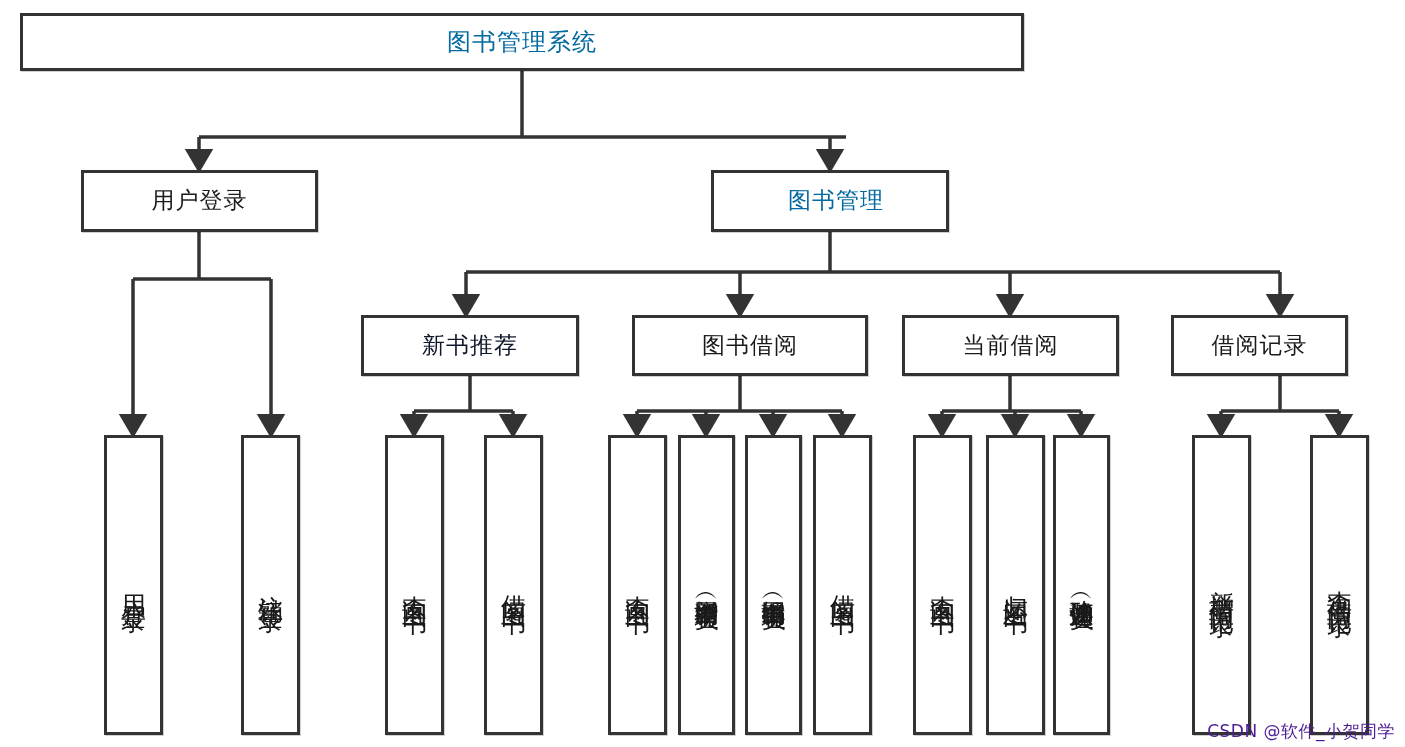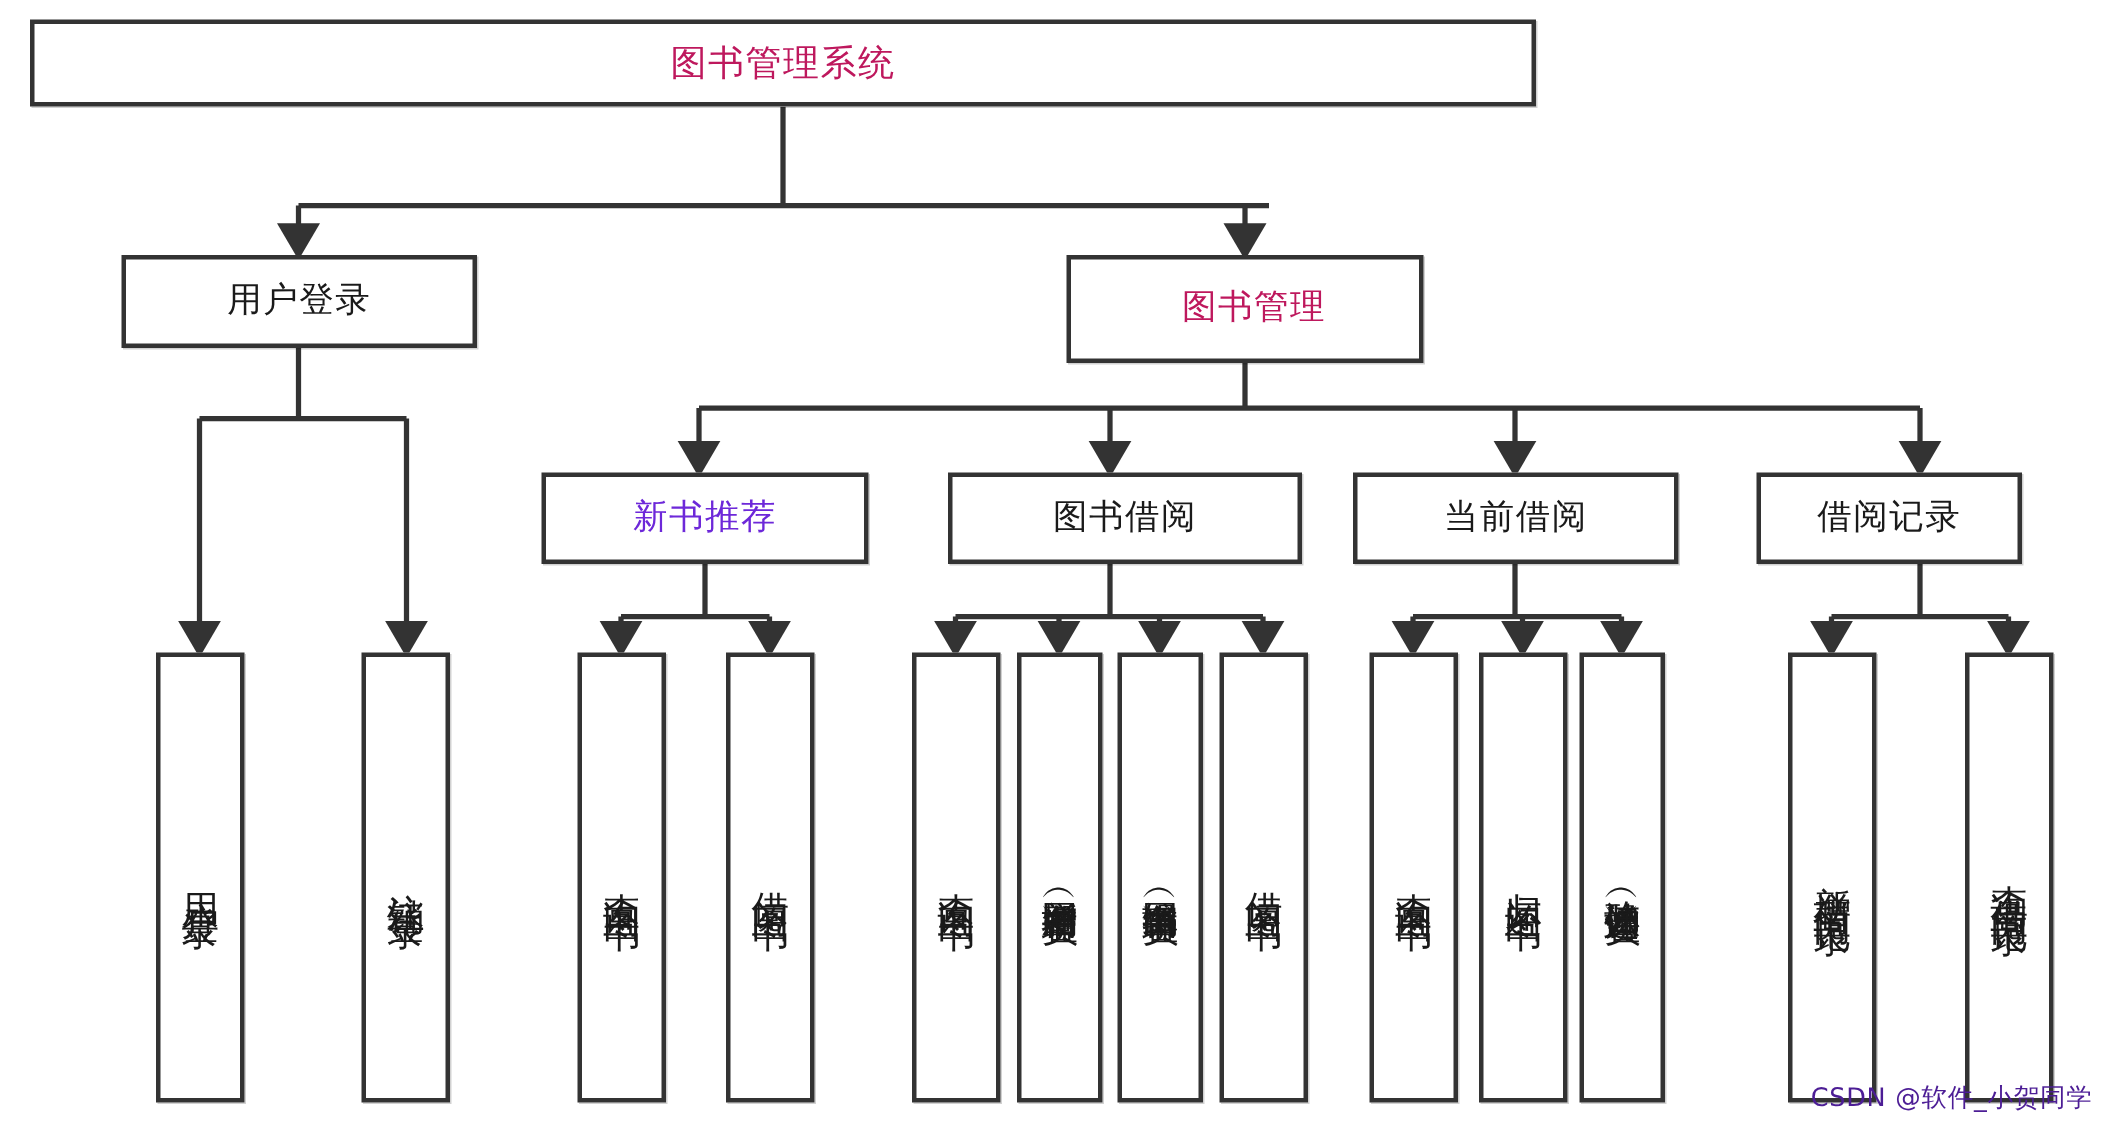--- a/index.html
+++ b/index.html
@@ -127,32 +127,32 @@
       <path d="M1015,411 L1015,425" marker-end="url(#arrowhead)"></path>
       <path d="M1081,411 L1081,425" marker-end="url(#arrowhead)"></path>
 
       <path d="M1280,376 L1280,411"></path>
       <path d="M1221,411 L1339,411"></path>
       <path d="M1221,411 L1221,425" marker-end="url(#arrowhead)"></path>
       <path d="M1339,411 L1339,425" marker-end="url(#arrowhead)"></path>
     </g>
   </svg>
 
-  <div class="node h root" style="left: 20px; top: 13px; width: 1004px; height: 58px; border-color: rgb(51, 51, 51); background: rgb(255, 255, 255); color: #be185d;">
+  <div class="node h root" style="left: 20px; top: 13px; width: 1004px; height: 58px; border-color: rgb(51, 51, 51); background: rgb(255, 255, 255); color: #0369a1;">
     <span class="node-label">图书管理系统</span>
   </div>
 
   <div class="node h" style="left: 81px; top: 170px; width: 237px; height: 62px; border-color: rgb(51, 51, 51); background: rgb(255, 255, 255); color: rgb(26, 26, 26);">
     <span class="node-label">用户登录</span>
   </div>
-  <div class="node h" style="left: 711px; top: 170px; width: 238px; height: 72px; border-color: rgb(51, 51, 51); background: rgb(255, 255, 255); color: #be185d; padding-left: 12px;">
+  <div class="node h" style="left: 711px; top: 170px; width: 238px; height: 62px; border-color: rgb(51, 51, 51); background: rgb(255, 255, 255); color: #0369a1; padding-left: 12px;">
     <span class="node-label">图书管理</span>
   </div>
 
-  <div class="node h" style="left: 361px; top: 315px; width: 218px; height: 61px; border-color: rgb(51, 51, 51); background: rgb(255, 255, 255); color: #6d28d9;">
+  <div class="node h" style="left: 361px; top: 315px; width: 218px; height: 61px; border-color: rgb(51, 51, 51); background: rgb(255, 255, 255); color: #0f172a;">
     <span class="node-label">新书推荐</span>
   </div>
   <div class="node h" style="left: 632px; top: 315px; width: 236px; height: 61px; border-color: rgb(51, 51, 51); background: rgb(255, 255, 255); color: rgb(26, 26, 26);">
     <span class="node-label">图书借阅</span>
   </div>
   <div class="node h" style="left: 902px; top: 315px; width: 217px; height: 61px; border-color: rgb(51, 51, 51); background: rgb(255, 255, 255); color: rgb(26, 26, 26);">
     <span class="node-label">当前借阅</span>
   </div>
   <div class="node h" style="left: 1171px; top: 315px; width: 177px; height: 61px; border-color: rgb(51, 51, 51); background: rgb(255, 255, 255); color: rgb(26, 26, 26);">
     <span class="node-label">借阅记录</span>

